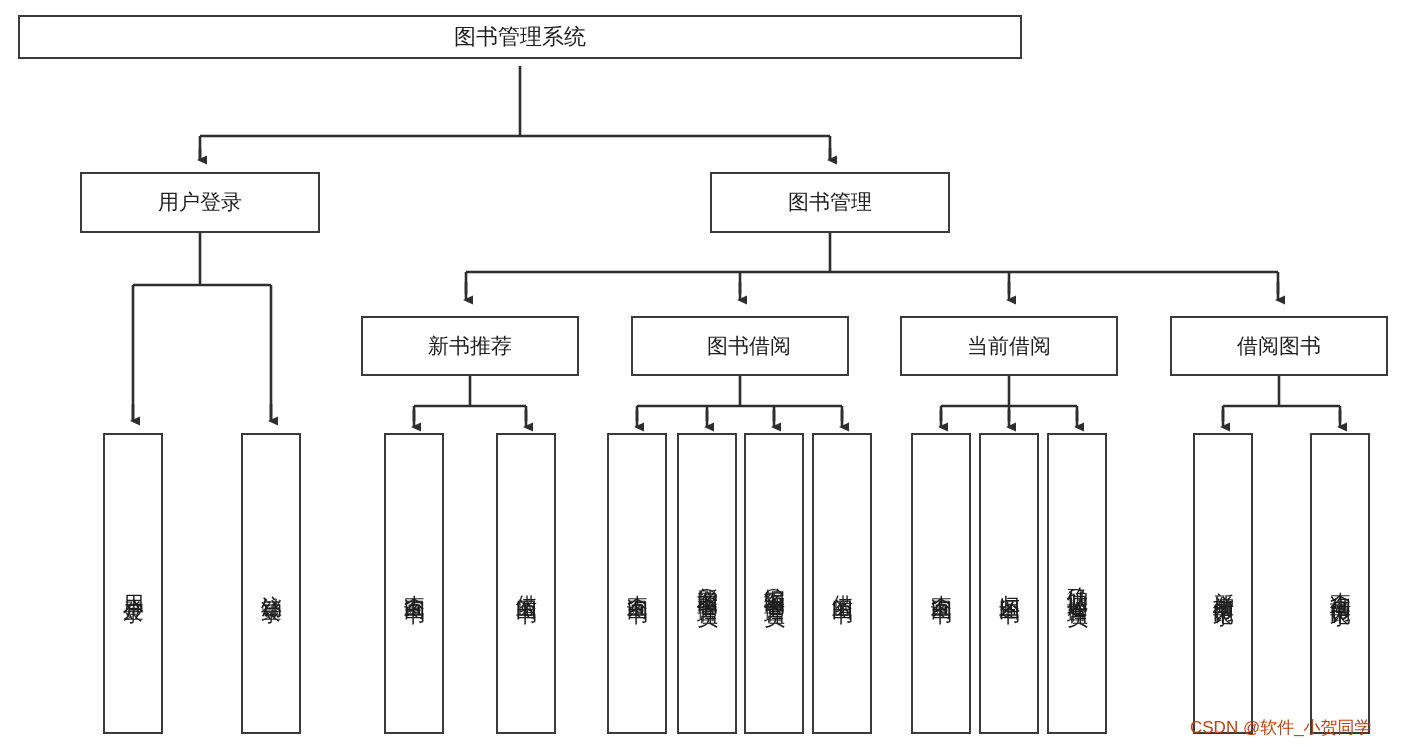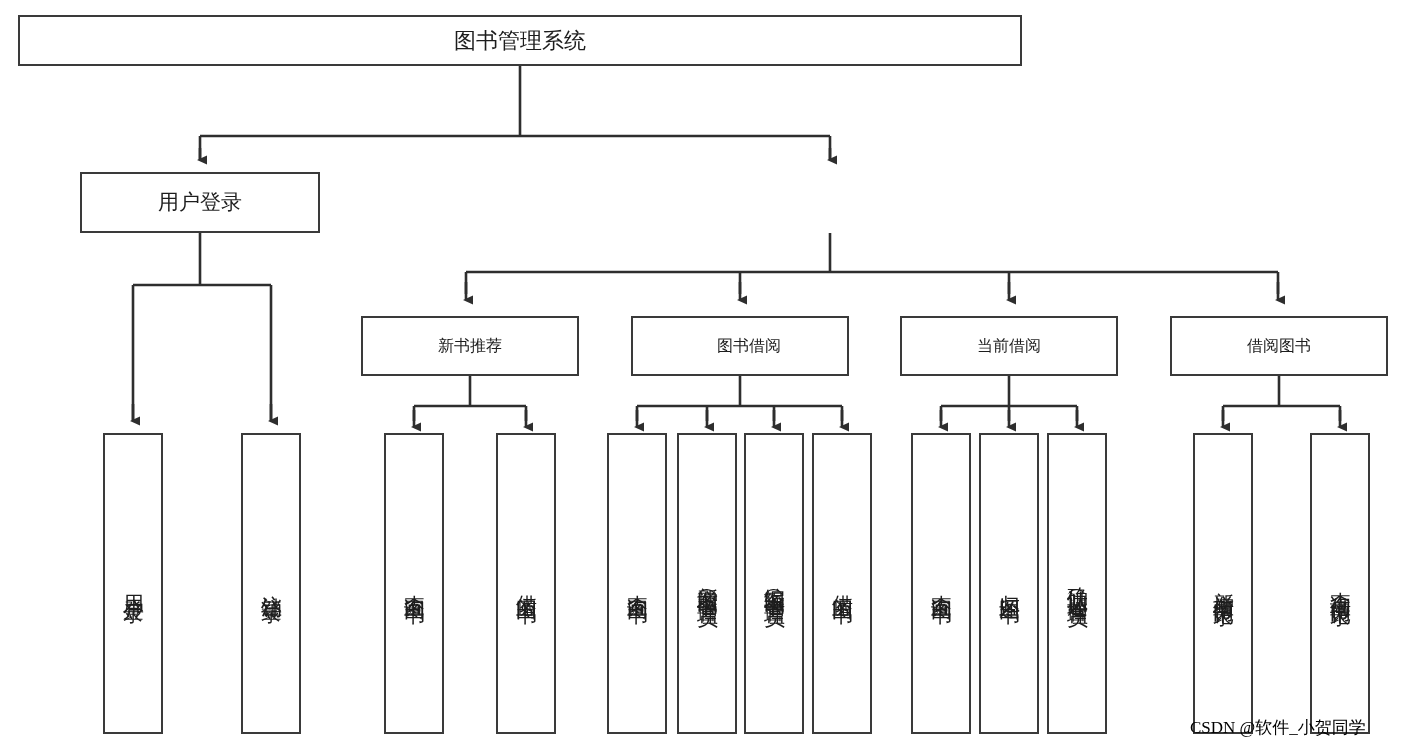--- a/index.html
+++ b/index.html
@@ -35,40 +35,40 @@
     text-align: center;
     line-height: 1.18;
   }
   .node.root {
     font-size: 22px;
   }
   .node.level2 {
     font-size: 21px;
   }
   .node.level3 {
-    font-size: 16px;
+    font-size: 21px;
   }
   .node.leaf {
     font-size: 21px;
     align-items: center;
     justify-content: center;
   }
   .vtext {
     writing-mode: vertical-rl;
     text-orientation: upright;
     letter-spacing: 3px;
     line-height: 1;
     white-space: nowrap;
   }
   .watermark {
     position: absolute;
     font-size: 17px;
-    color: #000000;
+    color: #c2410c;
     white-space: nowrap;
-    font-family: Liberation Serif, serif;
+    font-family: Liberation Sans, sans-serif;
   }
 </style>
 </head>
 <body>
 
 <div id="canvas">
 
   <svg class="edges" viewBox="0 0 1405 747">
     <defs>
       <marker id="arr" markerWidth="12" markerHeight="12" refX="5.2" refY="7.4" orient="auto" markerUnits="userSpaceOnUse">
@@ -134,27 +134,30 @@
       <path d="M774,410 L774,427"></path>
       <path d="M842,410 L842,427"></path>
       <path d="M941,410 L941,427"></path>
       <path d="M1009,410 L1009,427"></path>
       <path d="M1077,410 L1077,427"></path>
       <path d="M1223,410 L1223,427"></path>
       <path d="M1340,410 L1340,427"></path>
     </g>
   </svg>
 
-  <div class="node root" style="left:18px; top:15px; width:1004px; height:51px;">
+  <div class="node root" style="left:18px; top:15px; width:1004px; height:44px;">
     <span>图书管理系统</span>
   </div>
 
   <div class="node level2" style="left:80px; top:172px; width:240px; height:61px;">
     <span>用户登录</span>
   </div>
+  <div class="node level2" style="left:710px; top:172px; width:240px; height:61px;">
+    <span>图书管理</span>
+  </div>
 
   <div class="node level3" style="left:361px; top:316px; width:218px; height:60px;">
     <span>新书推荐</span>
   </div>
   <div class="node level3" style="left:631px; top:316px; width:218px; height:60px;padding-left:18px;">
     <span>图书借阅</span>
   </div>
   <div class="node level3" style="left:900px; top:316px; width:218px; height:60px;">
     <span>当前借阅</span>
   </div>

